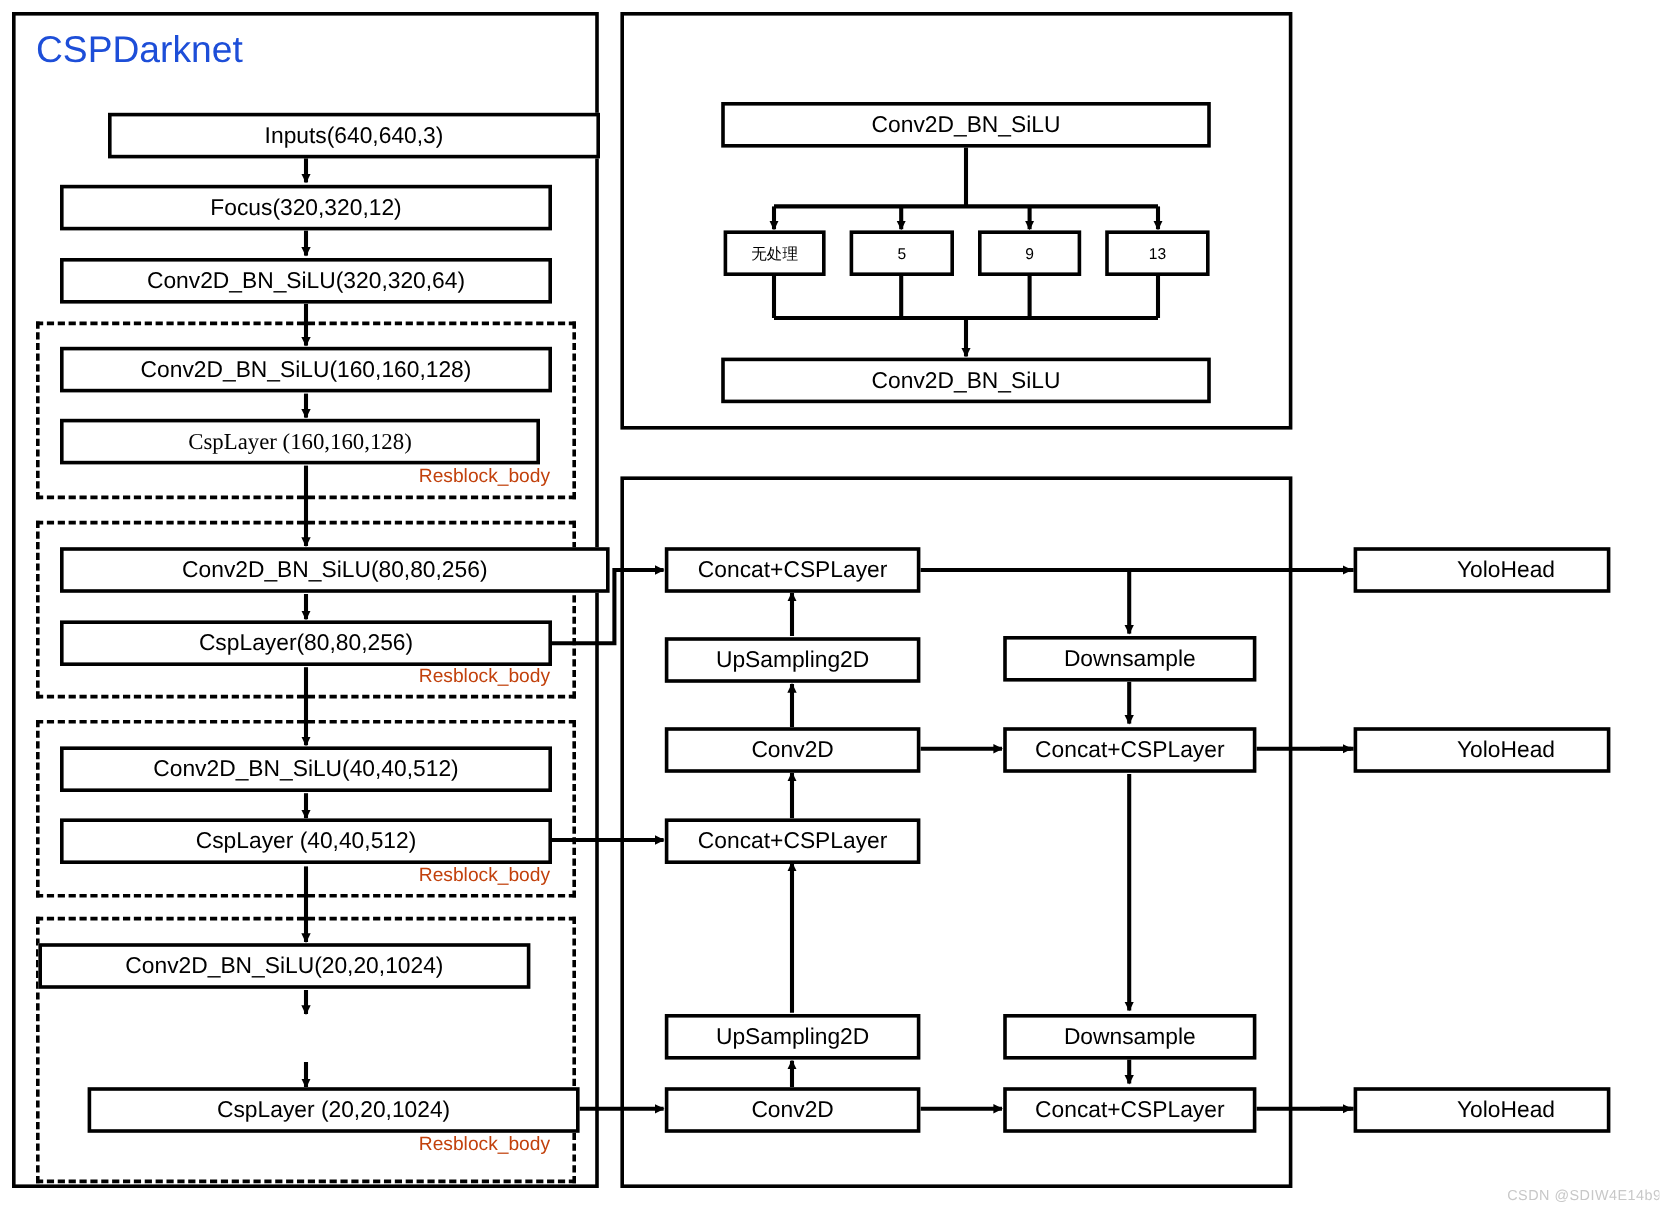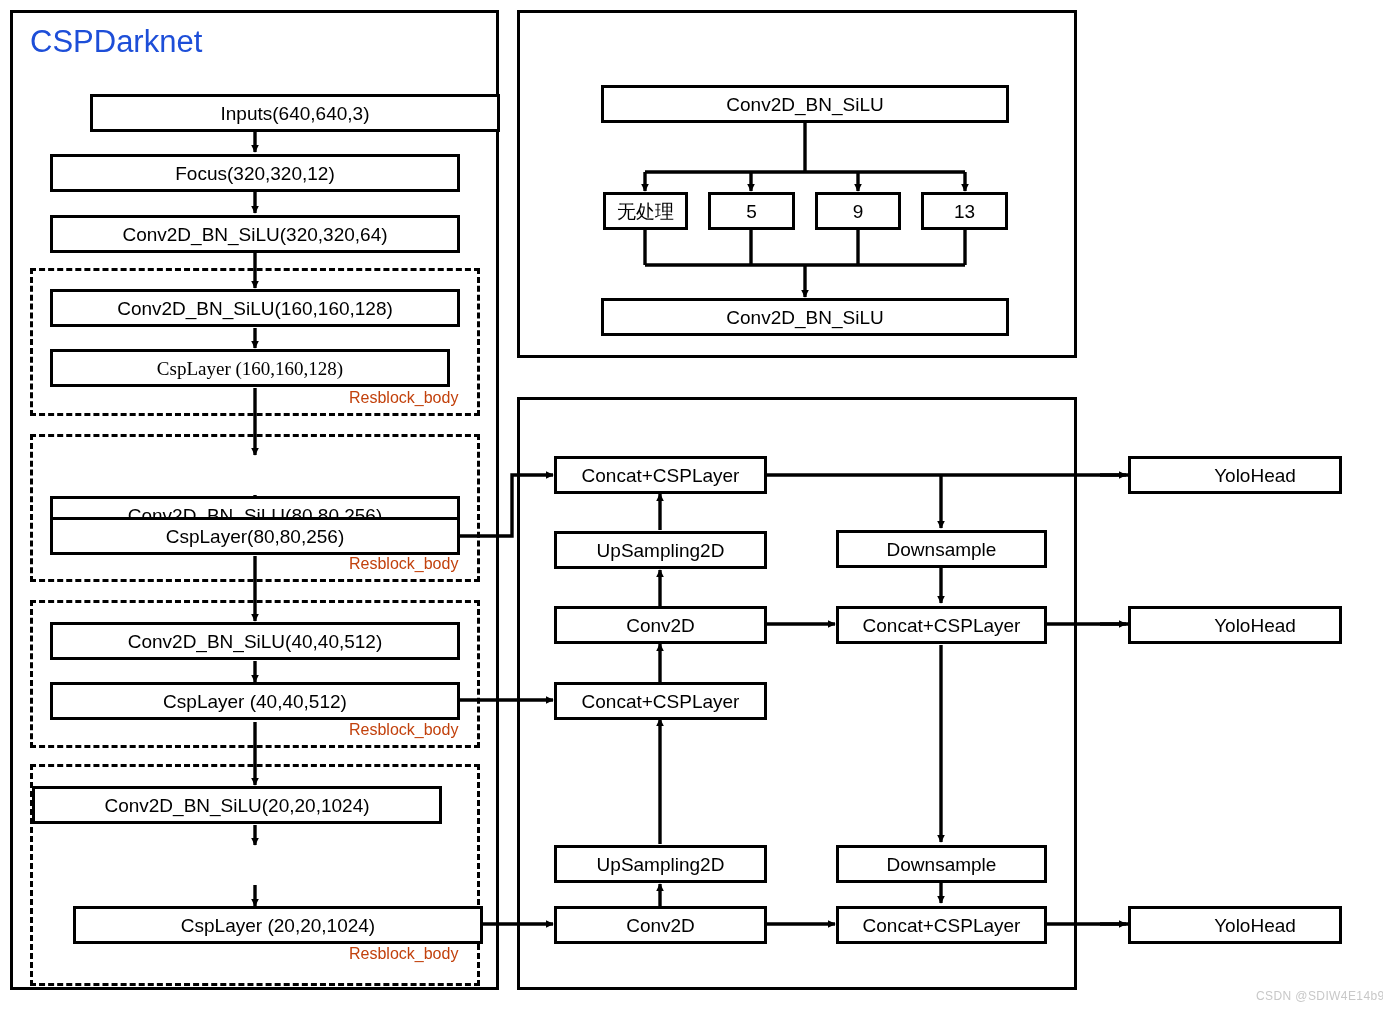--- a/index.html
+++ b/index.html
@@ -48,21 +48,21 @@
     background: #ffffff;
     display: flex;
     align-items: center;
     justify-content: center;
     font-size: 19px;
     color: #000000;
     white-space: nowrap;
     line-height: 1;
   }
   .node.small {
-    font-size: 19px;
+    font-size: 13px;
   }
   .node.head {
     font-size: 19px;
     padding-left: 40px;
   }
   svg.wires {
     position: absolute;
     left: 0;
     top: 0;
     width: 1383px;
@@ -169,21 +169,21 @@
   <div class="dashed-label" style="left:349px; top:722px;">Resblock_body</div>
 
   <div class="dashed-group" style="left:30px; top:764px; width:450px; height:222px;"></div>
   <div class="dashed-label" style="left:349px; top:946px;">Resblock_body</div>
 
   <div class="node" style="left:50px; top:94px; width:410px; height:38px;margin-left:40px;">Inputs(640,640,3)</div>
   <div class="node" style="left:50px; top:154px; width:410px; height:38px;">Focus(320,320,12)</div>
   <div class="node" style="left:50px; top:215px; width:410px; height:38px;">Conv2D_BN_SiLU(320,320,64)</div>
   <div class="node" style="left:50px; top:289px; width:410px; height:38px;">Conv2D_BN_SiLU(160,160,128)</div>
   <div class="node" style="left:50px; top:349px; width:400px; height:38px;font-family:Liberation Serif, serif;">CspLayer (160,160,128)</div>
-  <div class="node" style="left:50px; top:456px; width:410px; height:38px;margin-top:40px;">Conv2D_BN_SiLU(80,80,256)</div>
+  <div class="node" style="left:50px; top:456px; width:458px; height:38px;">Conv2D_BN_SiLU(80,80,256)</div>
   <div class="node" style="left:50px; top:517px; width:410px; height:38px;">CspLayer(80,80,256)</div>
   <div class="node" style="left:50px; top:622px; width:410px; height:38px;">Conv2D_BN_SiLU(40,40,512)</div>
   <div class="node" style="left:50px; top:682px; width:410px; height:38px;">CspLayer (40,40,512)</div>
   <div class="node" style="left:32px; top:786px; width:410px; height:38px;">Conv2D_BN_SiLU(20,20,1024)</div>
   <div class="node" style="left:50px; top:906px; width:410px; height:38px;margin-left:23px;">CspLayer (20,20,1024)</div>
 
   <div class="panel" style="left:517px; top:10px; width:560px; height:348px;"></div>
 
   <div class="node" style="left:601px; top:85px; width:408px; height:38px;">Conv2D_BN_SiLU</div>
 

